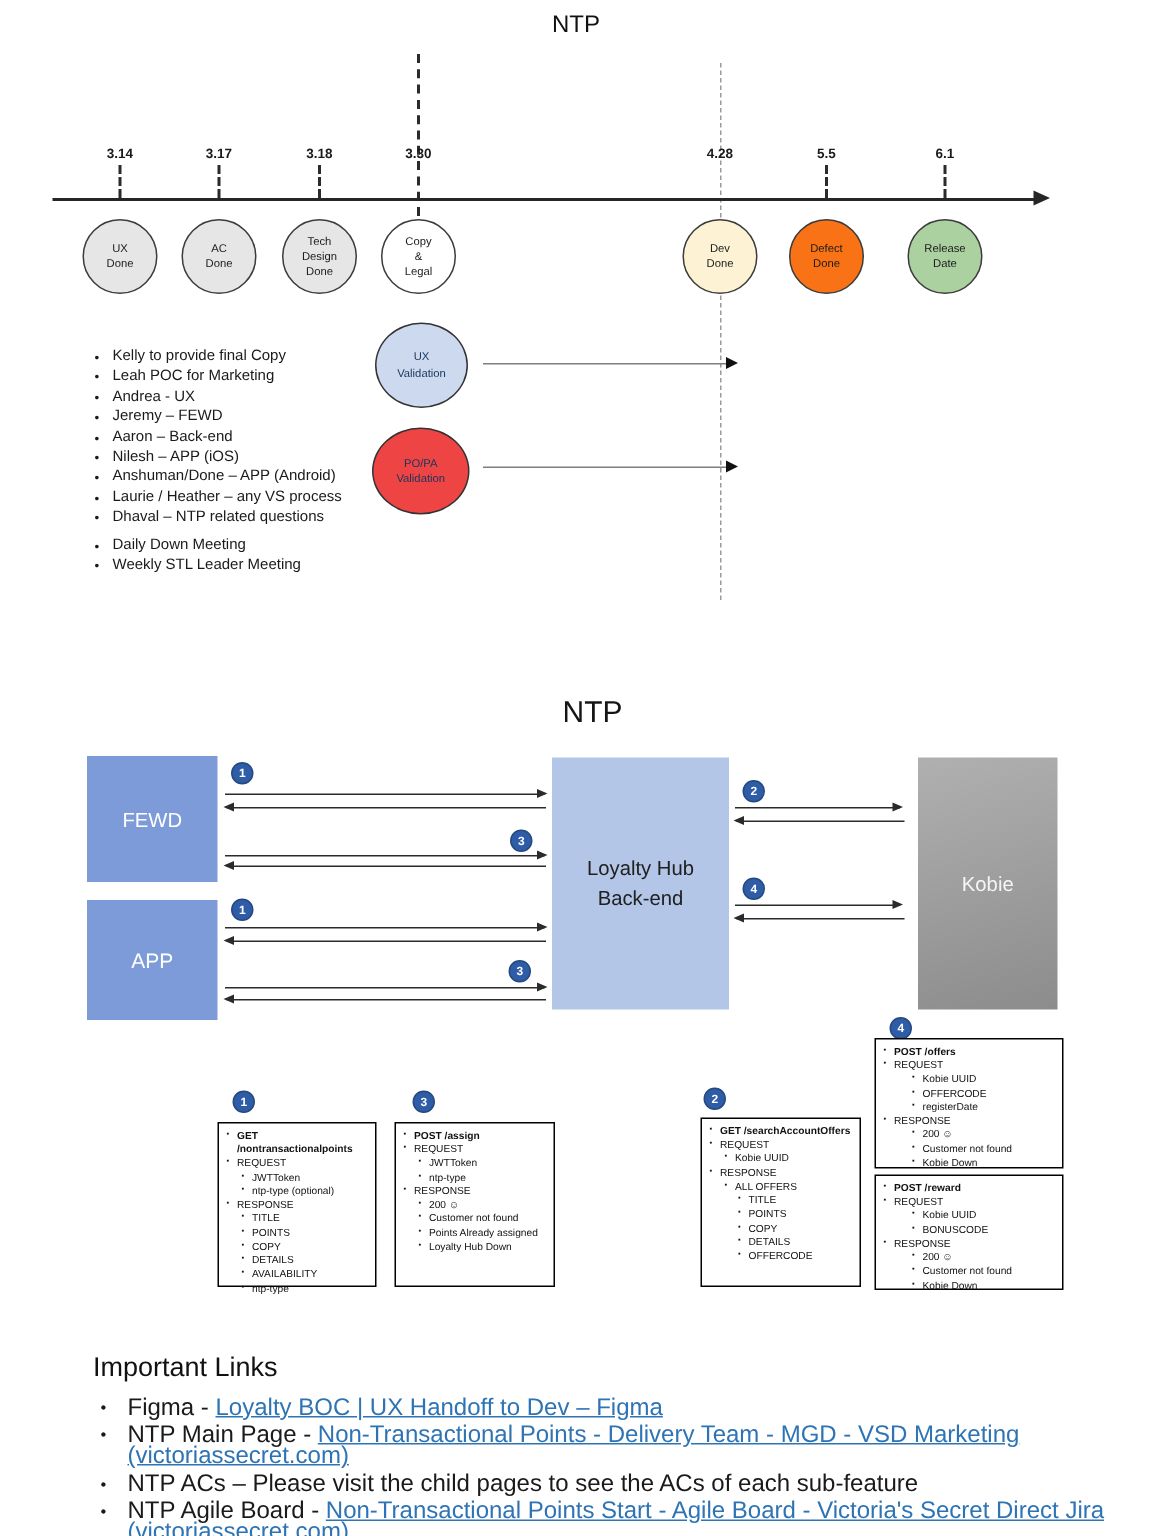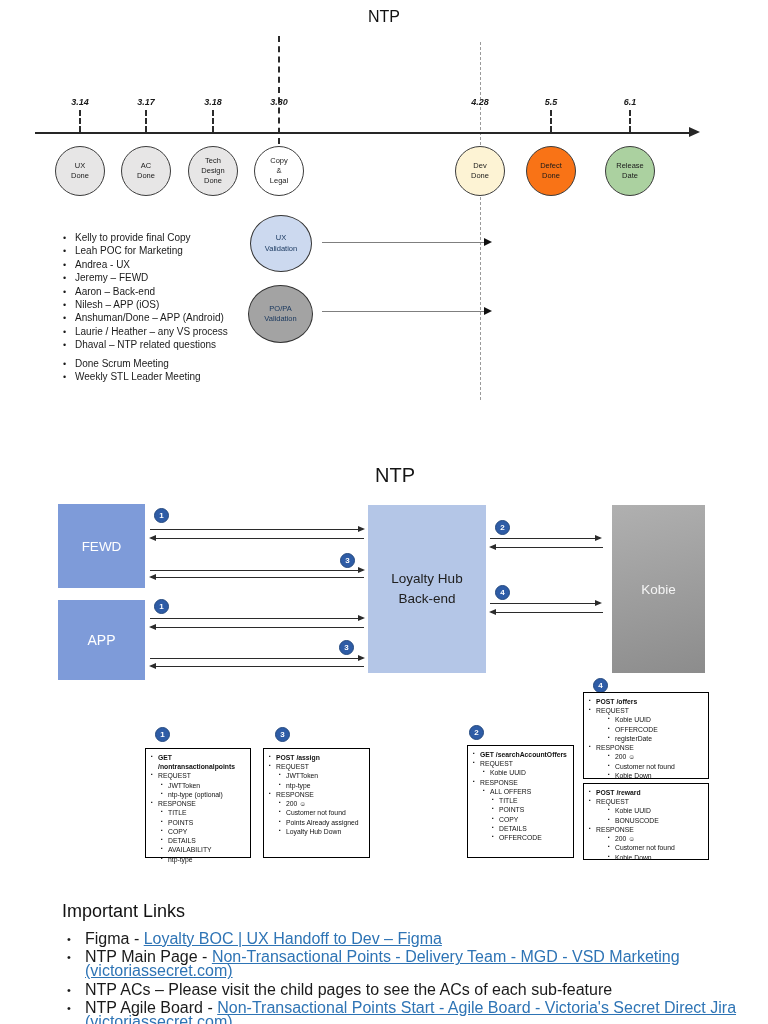--- a/index.html
+++ b/index.html
@@ -8,40 +8,40 @@
     position: relative; width: 768px; height: 1024px; background: #ffffff;
     font-family: "Liberation Sans", sans-serif; overflow: hidden; color:#1a1a1a;
   }
   .abs { position: absolute; }
 
   
   .tl-title { top:8px; left:0; width:768px; text-align:center; font-size:16px; color:#111; }
   .axis { left:35px; top:132px; width:656px; height:0; border-top:2px solid #262626; }
   .axis-head { left:689px; top:127px; width:0; height:0;
     border-left:11px solid #262626; border-top:5px solid transparent; border-bottom:5px solid transparent; }
-  .date { top:97px; width:40px; text-align:center; font-size:9px; font-weight:700; color:#1a1a1a;font-style:italic; }
+  .date { top:97px; width:40px; text-align:center; font-size:9px; font-weight:700; color:#1a1a1a; }
   .tick { width:0; border-left:2px dashed #2b2b2b; }
   .guide-dark { left:278px; top:36px; height:108px; width:0; border-left:2px dashed #2b2b2b; }
   .guide-gray { left:480px; top:42px; height:358px; width:0; border-left:1px dashed #9a9a9a; }
   .mcircle { top:146px; width:50px; height:50px; border-radius:50%;
     border:1.5px solid #3c3c3c; display:flex; flex-direction:column; align-items:center; justify-content:center;
     font-size:7.5px; line-height:1.3; text-align:center; color:#1a1a1a; }
 
   
   .notes { left:62px; top:233px; width:240px; font-size:10px; color:#1a1a1a; }
   .notes ul { list-style:none; }
   .notes li { position:relative; padding-left:13px; line-height:10.6px; margin-bottom:2.8px; }
   .notes li::before { content:"•"; position:absolute; left:1px; top:0; font-size:9px; }
   .notes ul.g2 { margin-top:8px; }
 
   
   .vcircle { border:1.5px solid #333; border-radius:50%; display:flex; flex-direction:column;
     align-items:center; justify-content:center; font-size:7.5px; line-height:1.35; text-align:center; color:#17365d; }
   .v-ux   { left:250px; top:215px; width:62px; height:57px; background:#ccd9ef; }
-  .v-popa { left:248px; top:285px; width:65px; height:58px; background:#a3a3a3; }
+  .v-popa { left:248px; top:285px; width:65px; height:58px; background:#ef4444; }
   .var { height:0; border-top:1.5px solid #7f7f7f; }
   .var::after { content:""; position:absolute; right:-8px; top:-5px; width:0; height:0;
     border-left:8px solid #111; border-top:4px solid transparent; border-bottom:4px solid transparent; }
 
   
   .d2-title { left:345px; top:464px; width:100px; text-align:center; font-size:20px; color:#151515; }
   .node { display:flex; flex-direction:column; align-items:center; justify-content:center; text-align:center; }
   .n-fewd { left:58px; top:504px; width:87px; height:84px; background:#7e9bd9; color:#fff; font-size:13.5px; }
   .n-app  { left:58px; top:600px; width:87px; height:80px; background:#7e9bd9; color:#fff; font-size:14px; }
   .n-hub  { left:368px; top:505px; width:118px; height:168px; background:#b4c6e7; color:#202020; font-size:13.5px; line-height:1.5; }
@@ -142,21 +142,21 @@
       <li>Leah POC for Marketing</li>
       <li>Andrea - UX</li>
       <li>Jeremy – FEWD</li>
       <li>Aaron – Back-end</li>
       <li>Nilesh – APP (iOS)</li>
       <li>Anshuman/Done – APP (Android)</li>
       <li>Laurie / Heather – any VS process</li>
       <li>Dhaval – NTP related questions</li>
     </ul>
     <ul class="g2">
-      <li>Done Scrum Meeting</li>
+      <li>Daily Down Meeting</li>
       <li>Weekly STL Leader Meeting</li>
     </ul>
   </div>
 
   <div class="abs vcircle v-ux">
     <span>UX</span>
     <span>Validation</span>
   </div>
   <div class="abs vcircle v-popa">
     <span>PO/PA</span>

